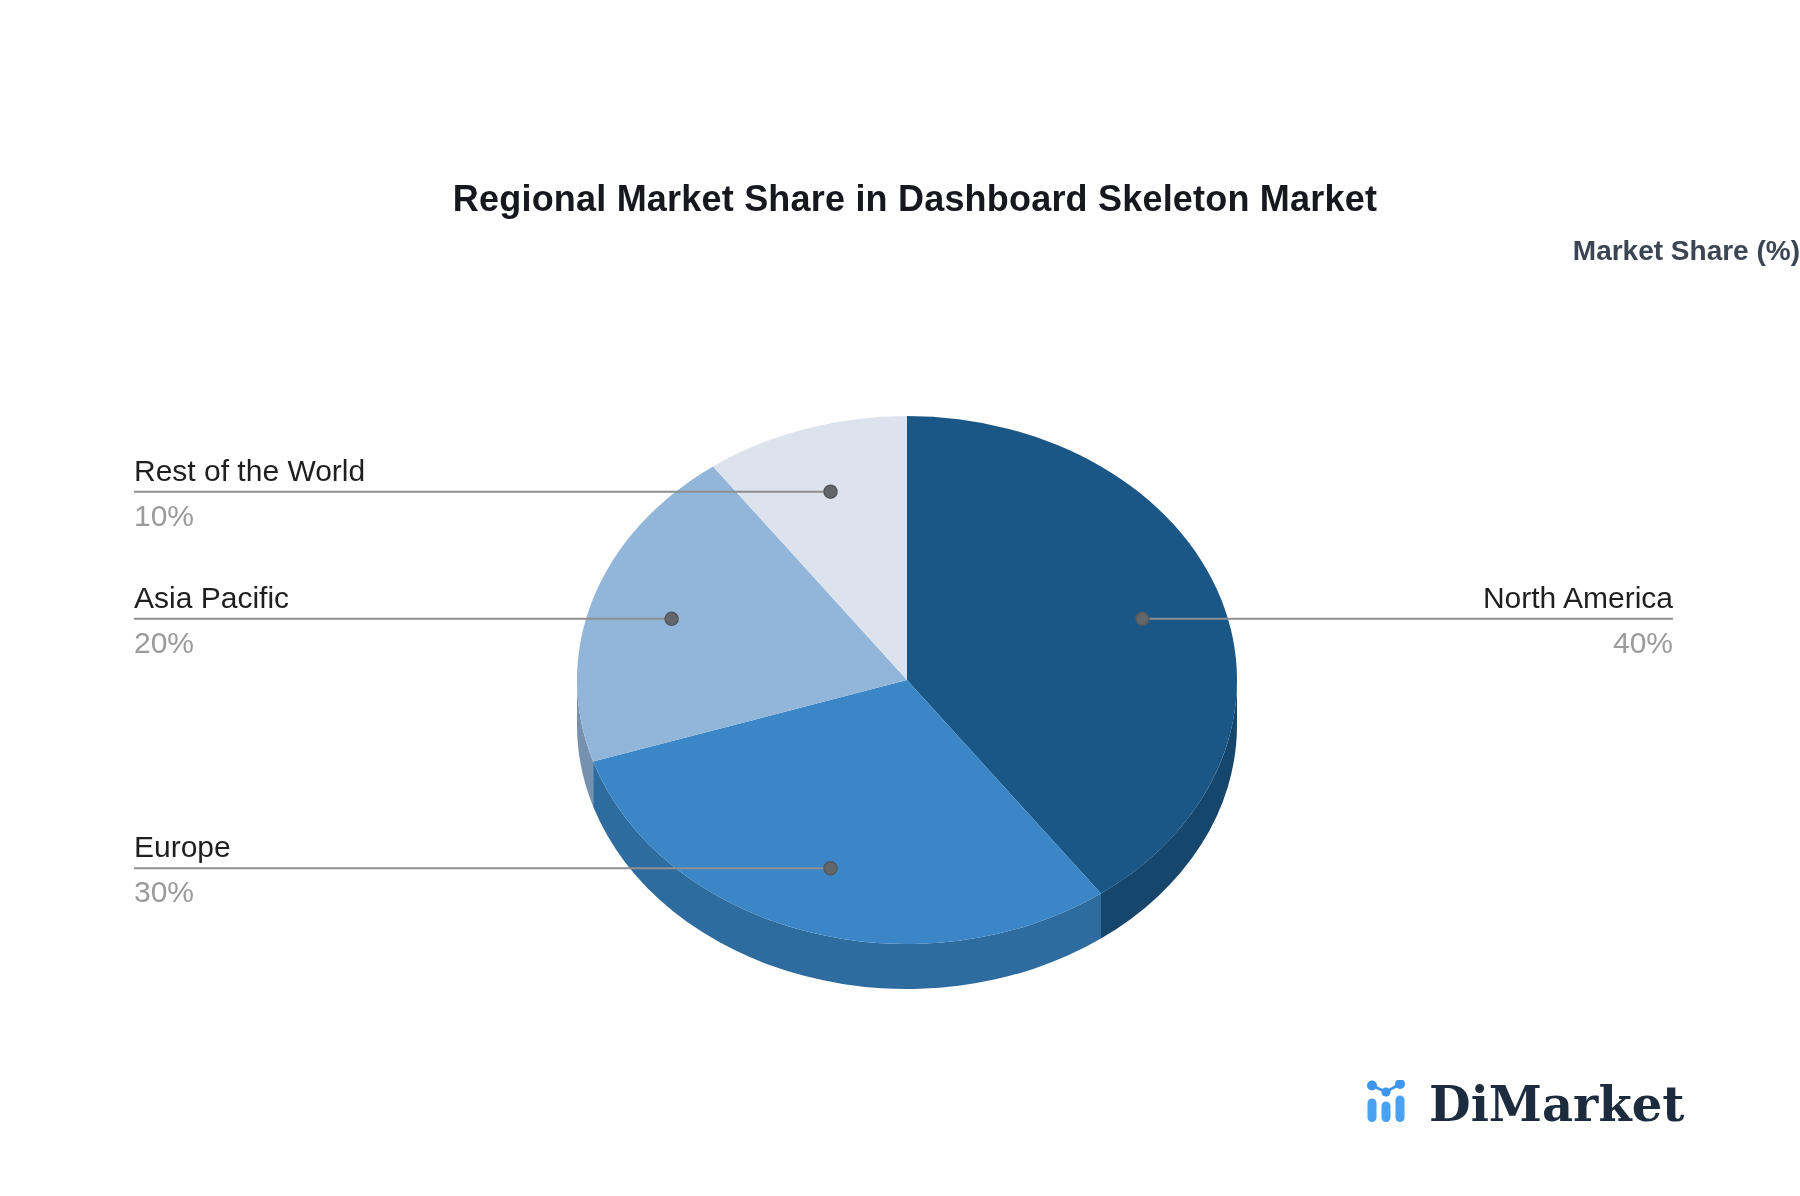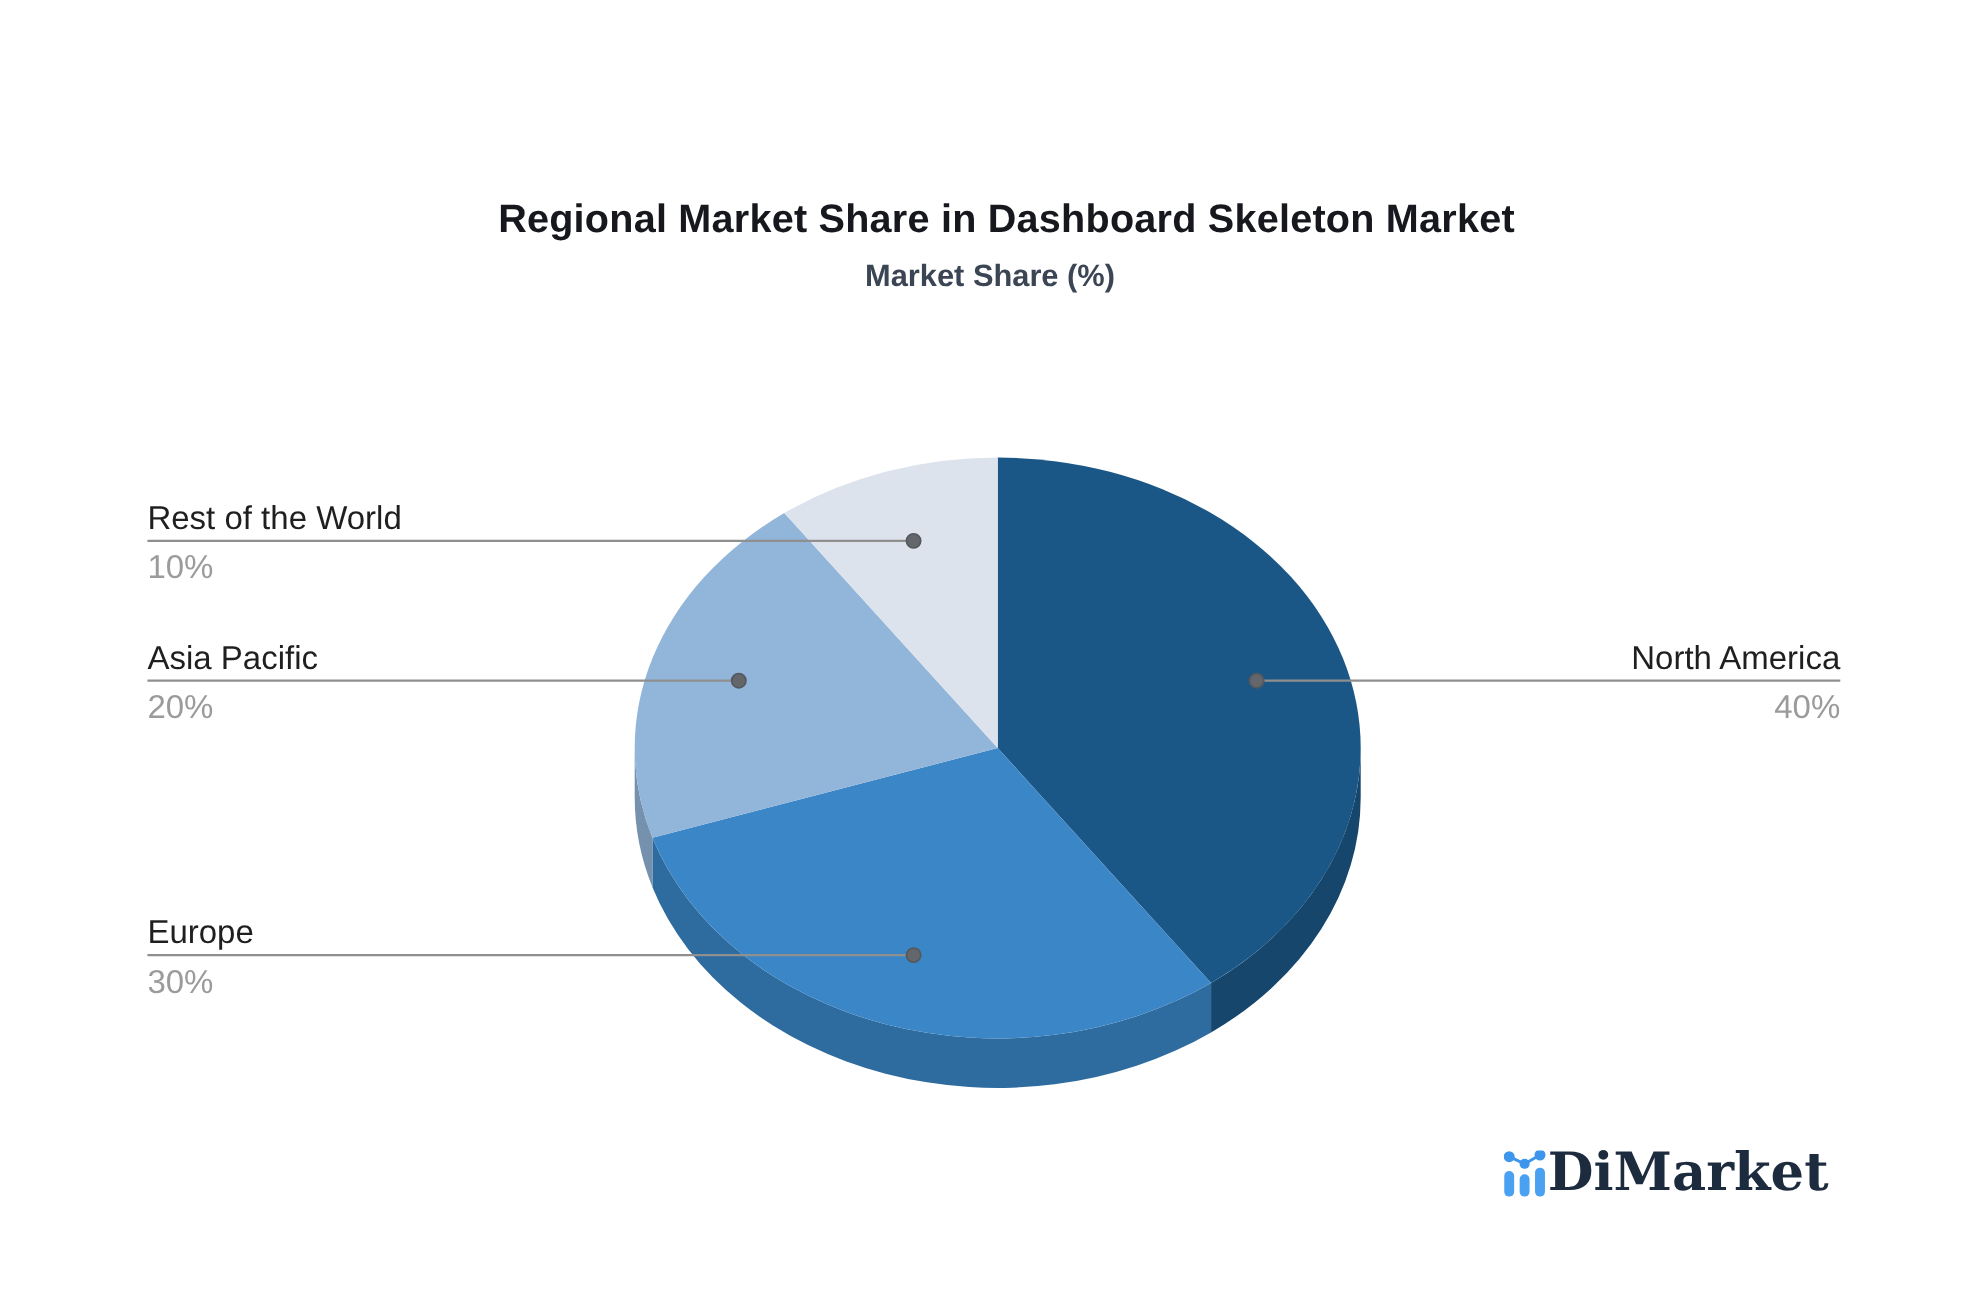--- a/index.html
+++ b/index.html
@@ -25,21 +25,21 @@
     font-size: 36px;
     font-weight: 700;
     color: #16181d;
     letter-spacing: 0.2px;
   }
   .chart-subtitle {
     position: absolute;
     left: 0;
     top: 195px;
     width: 1800px;
-    text-align: center;
+    text-align: right;
     font-size: 28px;
     font-weight: 700;
     color: #3b4554;
   }
   #chart-svg {
     position: absolute;
     left: 0;
     top: 0;
   }
   .slice-name {
@@ -48,24 +48,23 @@
     font-family: "Liberation Sans", "DejaVu Sans", sans-serif;
   }
   .slice-value {
     font-size: 30px;
     fill: #9b9b9b;
     font-family: "Liberation Sans", "DejaVu Sans", sans-serif;
   }
   .brand {
     position: absolute;
     left: 1367px;
-    top: 1002px;
+    top: 1040px;
     display: flex;
-    align-items: flex-end;
-    gap: 0;
+    gap: 22px;
   }
   .brand-icon {
     width: 40px;
     height: 42px;
     display: block;
     margin-bottom: 2px;
   }
   .brand-text {
     font-family: "DejaVu Serif", "Liberation Serif", serif;
     font-size: 48px;

